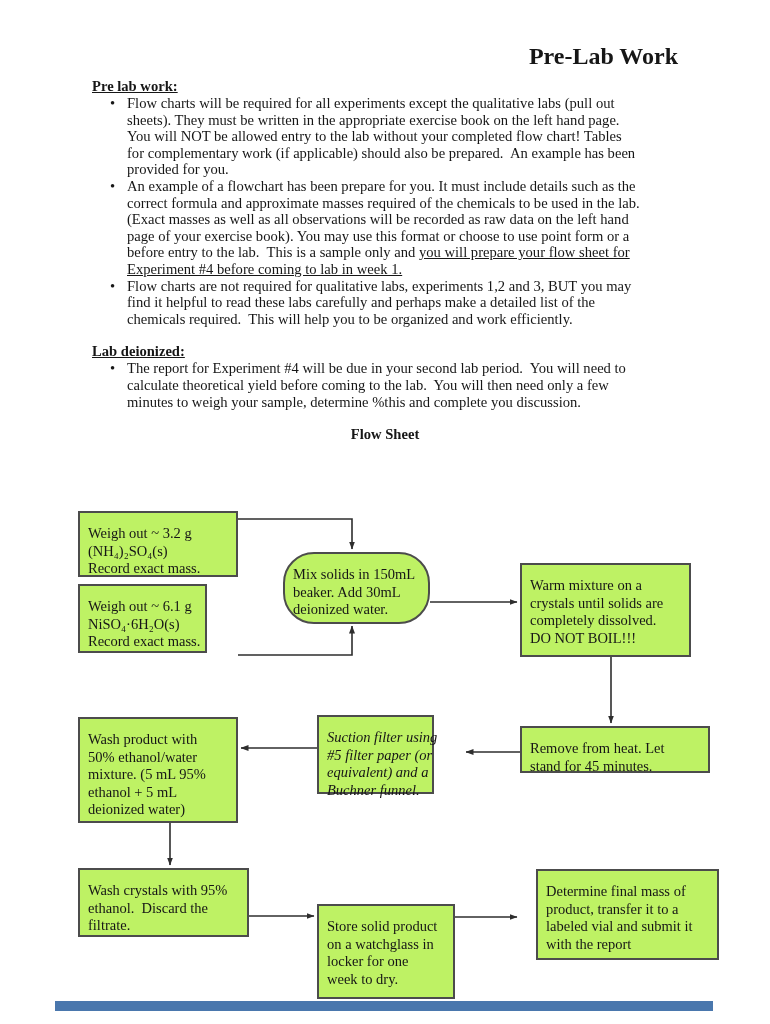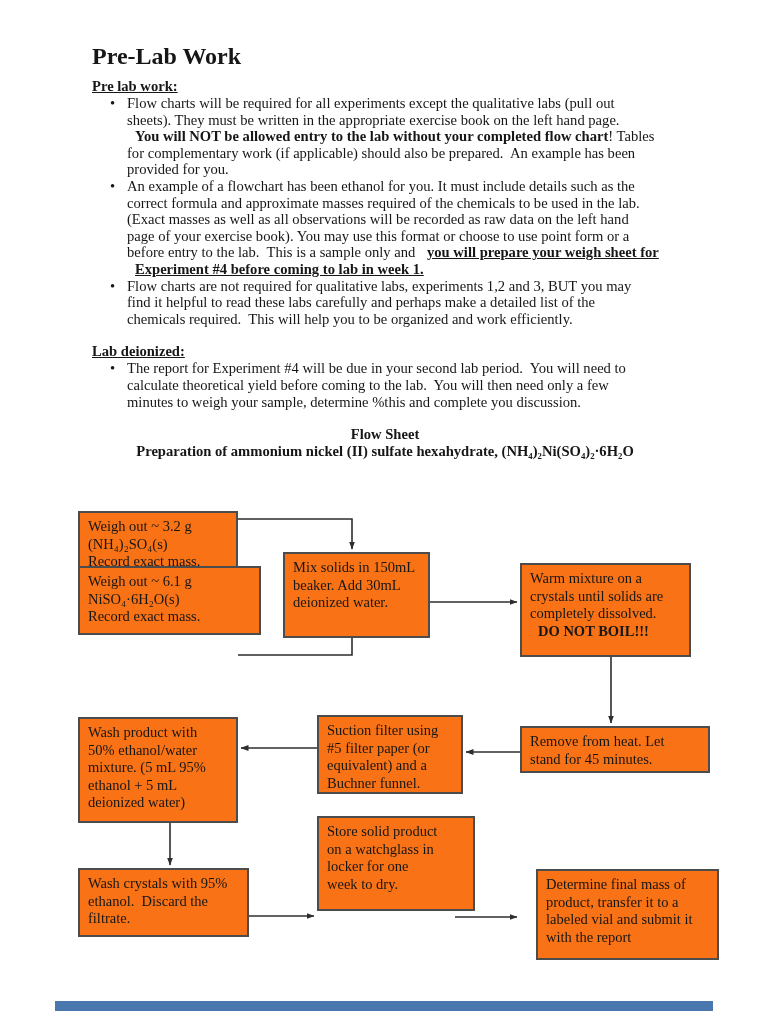--- a/index.html
+++ b/index.html
@@ -1,33 +1,33 @@
 <!DOCTYPE html>
 <html><head>
 <meta charset="utf-8">
 <style>
   html,body{margin:0;padding:0;background:#ffffff;}
   .page{
     position:relative;width:770px;height:1024px;background:#ffffff;
     font-family:"Liberation Serif","DejaVu Serif",serif;color:#161616;overflow:hidden;
   }
   .doc-text{position:absolute;left:92px;top:40px;width:586px;}
-  .title{font-size:24px;line-height:32px;font-weight:bold;text-align:left;margin:0 0 6px 0;}
+  .title{font-size:24px;line-height:32px;font-weight:bold;text-align:right;margin:0 0 6px 0;}
   .sec-heading{font-weight:bold;text-decoration:underline;font-size:14.6px;line-height:17px;}
   .bullets{margin:0 0 16px 0;}
   .bullet{display:flex;align-items:flex-start;}
   .dot{margin-left:18px;width:17px;font-size:14.6px;line-height:16.6px;flex:0 0 17px;}
   .btext{flex:1 1 auto;}
   .bline{font-size:14.6px;line-height:16.6px;white-space:pre;}
-  .b{font-weight:bold;margin-left:8px;}
+  .b{font-weight:normal;}
   .u{text-decoration:underline;}
   .flow-head{text-align:center;font-weight:bold;font-size:14.6px;line-height:17px;white-space:pre;}
   .fbox{
-    position:absolute;box-sizing:border-box;border:2px solid #4c4c4c;background:#f97316;
-    padding:5px 8px;
+    position:absolute;box-sizing:border-box;border:2px solid #4c4c4c;background:#bef264;
+    padding:12px 8px;
   }
   .fline{font-size:14.5px;line-height:17.5px;white-space:pre;}
   .arrows{position:absolute;left:0;top:0;width:770px;height:1024px;pointer-events:none;}
   .arrows polyline{fill:none;stroke:#2e2e2e;stroke-width:1.6;}
   .bottom-bar{position:absolute;left:55px;top:1001px;width:658px;height:10px;}
 </style>
 </head>
 <body>
 
 <div class="page">
@@ -42,25 +42,25 @@
               <div class="bline"><span>Flow charts will be required for all experiments except the qualitative labs (pull out</span></div>
               <div class="bline"><span>sheets). They must be written in the appropriate exercise book on the left hand page.</span></div>
               <div class="bline"><span class="b">You will NOT be allowed entry to the lab without your completed flow chart</span><span>! Tables</span></div>
               <div class="bline"><span>for complementary work (if applicable) should also be prepared.  An example has been</span></div>
               <div class="bline"><span>provided for you.</span></div>
             </div>
           </div>
           <div class="bullet">
             <span class="dot">•</span>
             <div class="btext">
-              <div class="bline"><span>An example of a flowchart has been ethanol for you. It must include details such as the</span></div>
+              <div class="bline"><span>An example of a flowchart has been prepare for you. It must include details such as the</span></div>
               <div class="bline"><span>correct formula and approximate masses required of the chemicals to be used in the lab.</span></div>
               <div class="bline"><span>(Exact masses as well as all observations will be recorded as raw data on the left hand</span></div>
               <div class="bline"><span>page of your exercise book). You may use this format or choose to use point form or a</span></div>
-              <div class="bline"><span>before entry to the lab.  This is a sample only and </span><span class="b u">you will prepare your weigh sheet for</span></div>
+              <div class="bline"><span>before entry to the lab.  This is a sample only and </span><span class="b u">you will prepare your flow sheet for</span></div>
               <div class="bline"><span class="b u">Experiment #4 before coming to lab in week 1.</span></div>
             </div>
           </div>
           <div class="bullet">
             <span class="dot">•</span>
             <div class="btext">
               <div class="bline"><span>Flow charts are not required for qualitative labs, experiments 1,2 and 3, BUT you may</span></div>
               <div class="bline"><span>find it helpful to read these labs carefully and perhaps make a detailed list of the</span></div>
               <div class="bline"><span>chemicals required.  This will help you to be organized and work efficiently.</span></div>
             </div>
@@ -72,21 +72,20 @@
             <span class="dot">•</span>
             <div class="btext">
               <div class="bline"><span>The report for Experiment #4 will be due in your second lab period.  You will need to</span></div>
               <div class="bline"><span>calculate theoretical yield before coming to the lab.  You will then need only a few</span></div>
               <div class="bline"><span>minutes to weigh your sample, determine %this and complete you discussion.</span></div>
             </div>
           </div>
         </div>
       </div>
     <div class="flow-head">Flow Sheet</div>
-    <div class="flow-head">Preparation of ammonium nickel (II) sulfate hexahydrate, (NH₄)₂Ni(SO₄)₂·6H₂O</div>
   </div>
 
   <svg class="arrows" viewBox="0 0 770 1024" width="770" height="1024" xmlns="http://www.w3.org/2000/svg">
     <defs>
       <marker id="ah" markerWidth="8" markerHeight="6" refX="7.5" refY="3" orient="auto" markerUnits="userSpaceOnUse">
         <path d="M0,0 L8,3 L0,6 z" fill="#2e2e2e"></path>
       </marker>
     </defs>
   <polyline points="238,519 352,519 352,549" marker-end="url(#ah)"></polyline>
       <polyline points="238,655 352,655 352,626" marker-end="url(#ah)"></polyline>
@@ -98,59 +97,59 @@
       <polyline points="249,916 314,916" marker-end="url(#ah)"></polyline>
       <polyline points="455,917 517,917" marker-end="url(#ah)"></polyline>
     </svg>
 
   <div>
       <div class="fbox" style="left: 78px; top: 511px; width: 160px; height: 66px;">
         <div class="fline"><span>Weigh out ~ 3.2 g</span></div>
         <div class="fline"><span>(NH₄)₂SO₄(s)</span></div>
         <div class="fline"><span>Record exact mass.</span></div>
       </div>
-      <div class="fbox" style="left: 78px; top: 566px; width: 183px; height: 69px;">
+      <div class="fbox" style="left: 78px; top: 584px; width: 129px; height: 69px;">
         <div class="fline"><span>Weigh out ~ 6.1 g</span></div>
         <div class="fline"><span>NiSO₄·6H₂O(s)</span></div>
         <div class="fline"><span>Record exact mass.</span></div>
       </div>
-      <div class="fbox" style="left: 283px; top: 552px; width: 147px; height: 86px;">
+      <div class="fbox" style="left: 283px; top: 552px; width: 147px; height: 72px; border-radius: 31px;">
         <div class="fline"><span>Mix solids in 150mL</span></div>
         <div class="fline"><span>beaker. Add 30mL</span></div>
         <div class="fline"><span>deionized water.</span></div>
       </div>
       <div class="fbox" style="left: 520px; top: 563px; width: 171px; height: 94px;">
         <div class="fline"><span>Warm mixture on a</span></div>
         <div class="fline"><span>crystals until solids are</span></div>
         <div class="fline"><span>completely dissolved.</span></div>
         <div class="fline"><span class="b">DO NOT BOIL!!!</span></div>
       </div>
       <div class="fbox" style="left: 520px; top: 726px; width: 190px; height: 47px;">
         <div class="fline"><span>Remove from heat. Let</span></div>
         <div class="fline"><span>stand for 45 minutes.</span></div>
       </div>
-      <div class="fbox" style="left: 317px; top: 715px; width: 146px; height: 79px;">
+      <div class="fbox" style="left: 317px; top: 715px; width: 117px; height: 79px; font-style: italic;">
         <div class="fline"><span>Suction filter using</span></div>
         <div class="fline"><span>#5 filter paper (or</span></div>
         <div class="fline"><span>equivalent) and a</span></div>
         <div class="fline"><span>Buchner funnel.</span></div>
       </div>
       <div class="fbox" style="left: 78px; top: 717px; width: 160px; height: 106px;">
         <div class="fline"><span>Wash product with</span></div>
         <div class="fline"><span>50% ethanol/water</span></div>
         <div class="fline"><span>mixture. (5 mL 95%</span></div>
         <div class="fline"><span>ethanol + 5 mL</span></div>
         <div class="fline"><span>deionized water)</span></div>
       </div>
       <div class="fbox" style="left: 78px; top: 868px; width: 171px; height: 69px;">
         <div class="fline"><span>Wash crystals with 95%</span></div>
         <div class="fline"><span>ethanol.  Discard the</span></div>
         <div class="fline"><span>filtrate.</span></div>
       </div>
-      <div class="fbox" style="left: 317px; top: 816px; width: 158px; height: 95px;">
+      <div class="fbox" style="left: 317px; top: 904px; width: 138px; height: 95px;">
         <div class="fline"><span>Store solid product</span></div>
         <div class="fline"><span>on a watchglass in</span></div>
         <div class="fline"><span>locker for one</span></div>
         <div class="fline"><span>week to dry.</span></div>
       </div>
       <div class="fbox" style="left: 536px; top: 869px; width: 183px; height: 91px;">
         <div class="fline"><span>Determine final mass of</span></div>
         <div class="fline"><span>product, transfer it to a</span></div>
         <div class="fline"><span>labeled vial and submit it</span></div>
         <div class="fline"><span>with the report</span></div>

